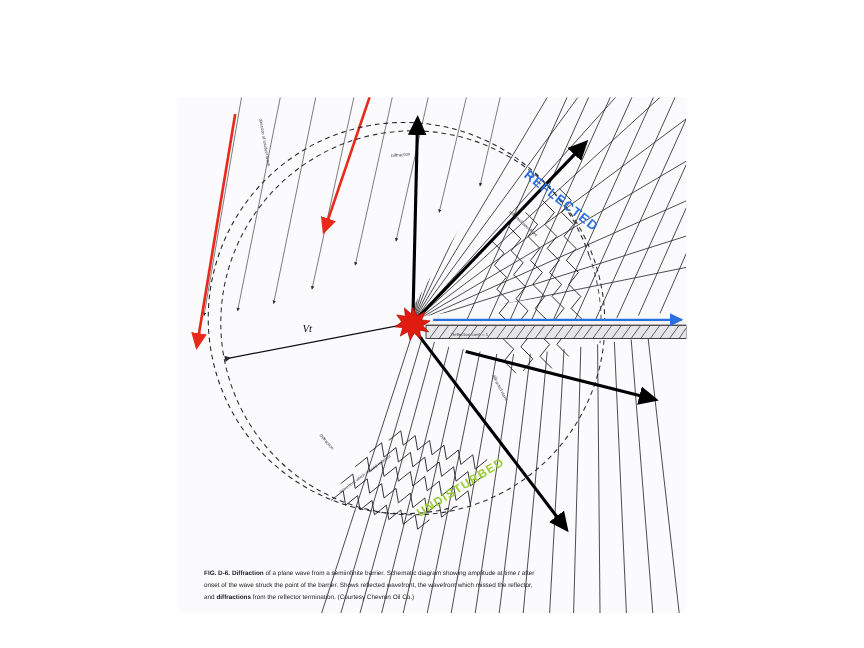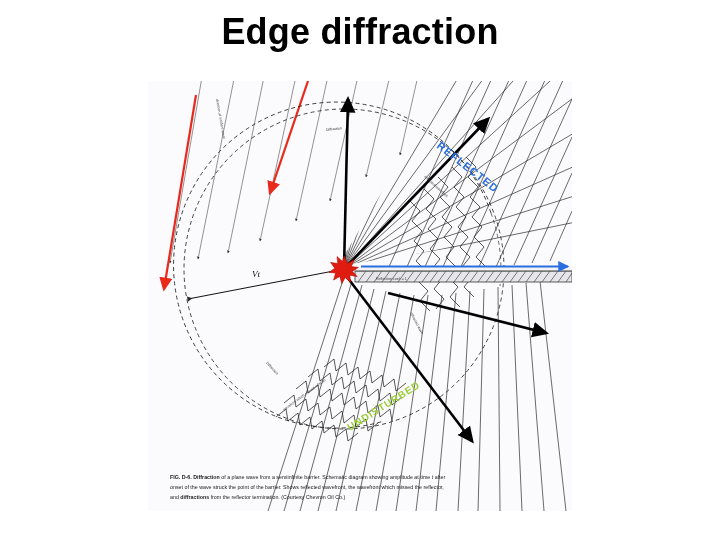--- a/index.html
+++ b/index.html
@@ -83,21 +83,20 @@
   .blk-arrow { stroke: #000000; stroke-width: 2.6; fill: none; }
   .red-arrow { stroke: #e8291c; stroke-width: 2.2; fill: none; }
   .blue-arrow { stroke: #2a6fe0; stroke-width: 1.8; fill: none; }
   .hatch-bar { stroke: #1a1a1a; stroke-width: 0.55; }
 </style>
 </head>
 <body>
 
 <div id="slide">
 
-  <div id="slide-title">Edge diffraction</div>
 
   <div id="figure-panel">
     <svg id="figure-svg" viewBox="0 0 424 430" xmlns="http://www.w3.org/2000/svg">
 
       <defs>
         <marker id="mk-blk" markerWidth="7" markerHeight="7" refX="5.2" refY="3" orient="auto">
           <path d="M0,0 L6.4,3 L0,6 Z" fill="#000000"></path>
         </marker>
         <marker id="mk-red" markerWidth="7" markerHeight="7" refX="5.2" refY="3" orient="auto">
           <path d="M0,0 L6.4,3 L0,6 Z" fill="#e8291c"></path>

